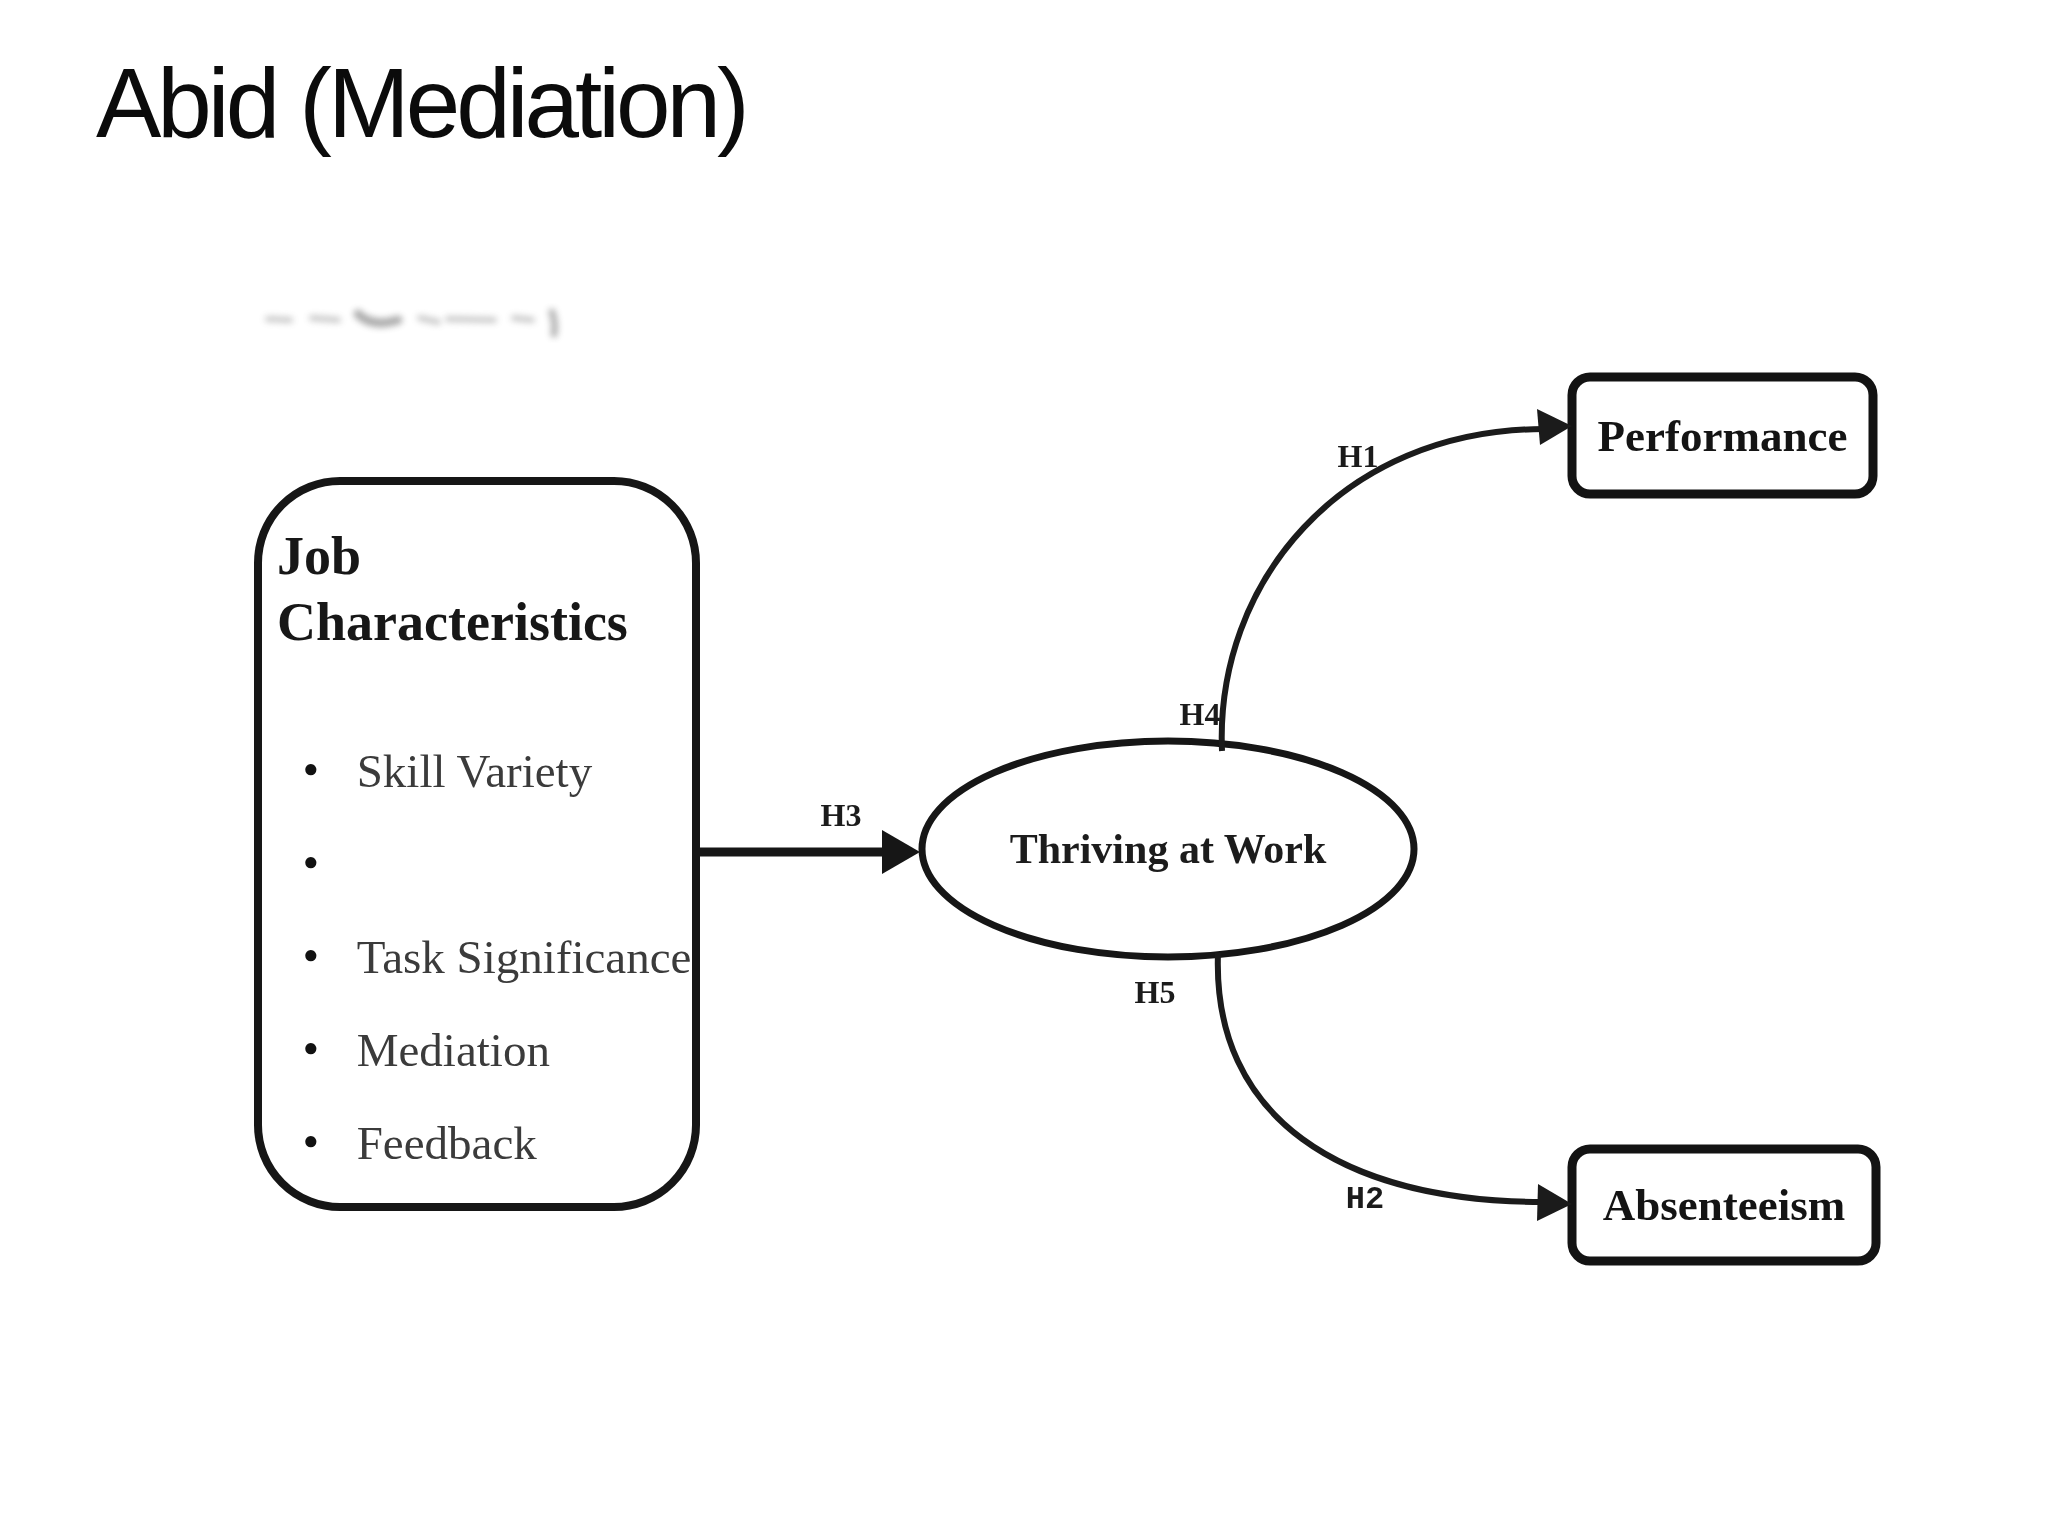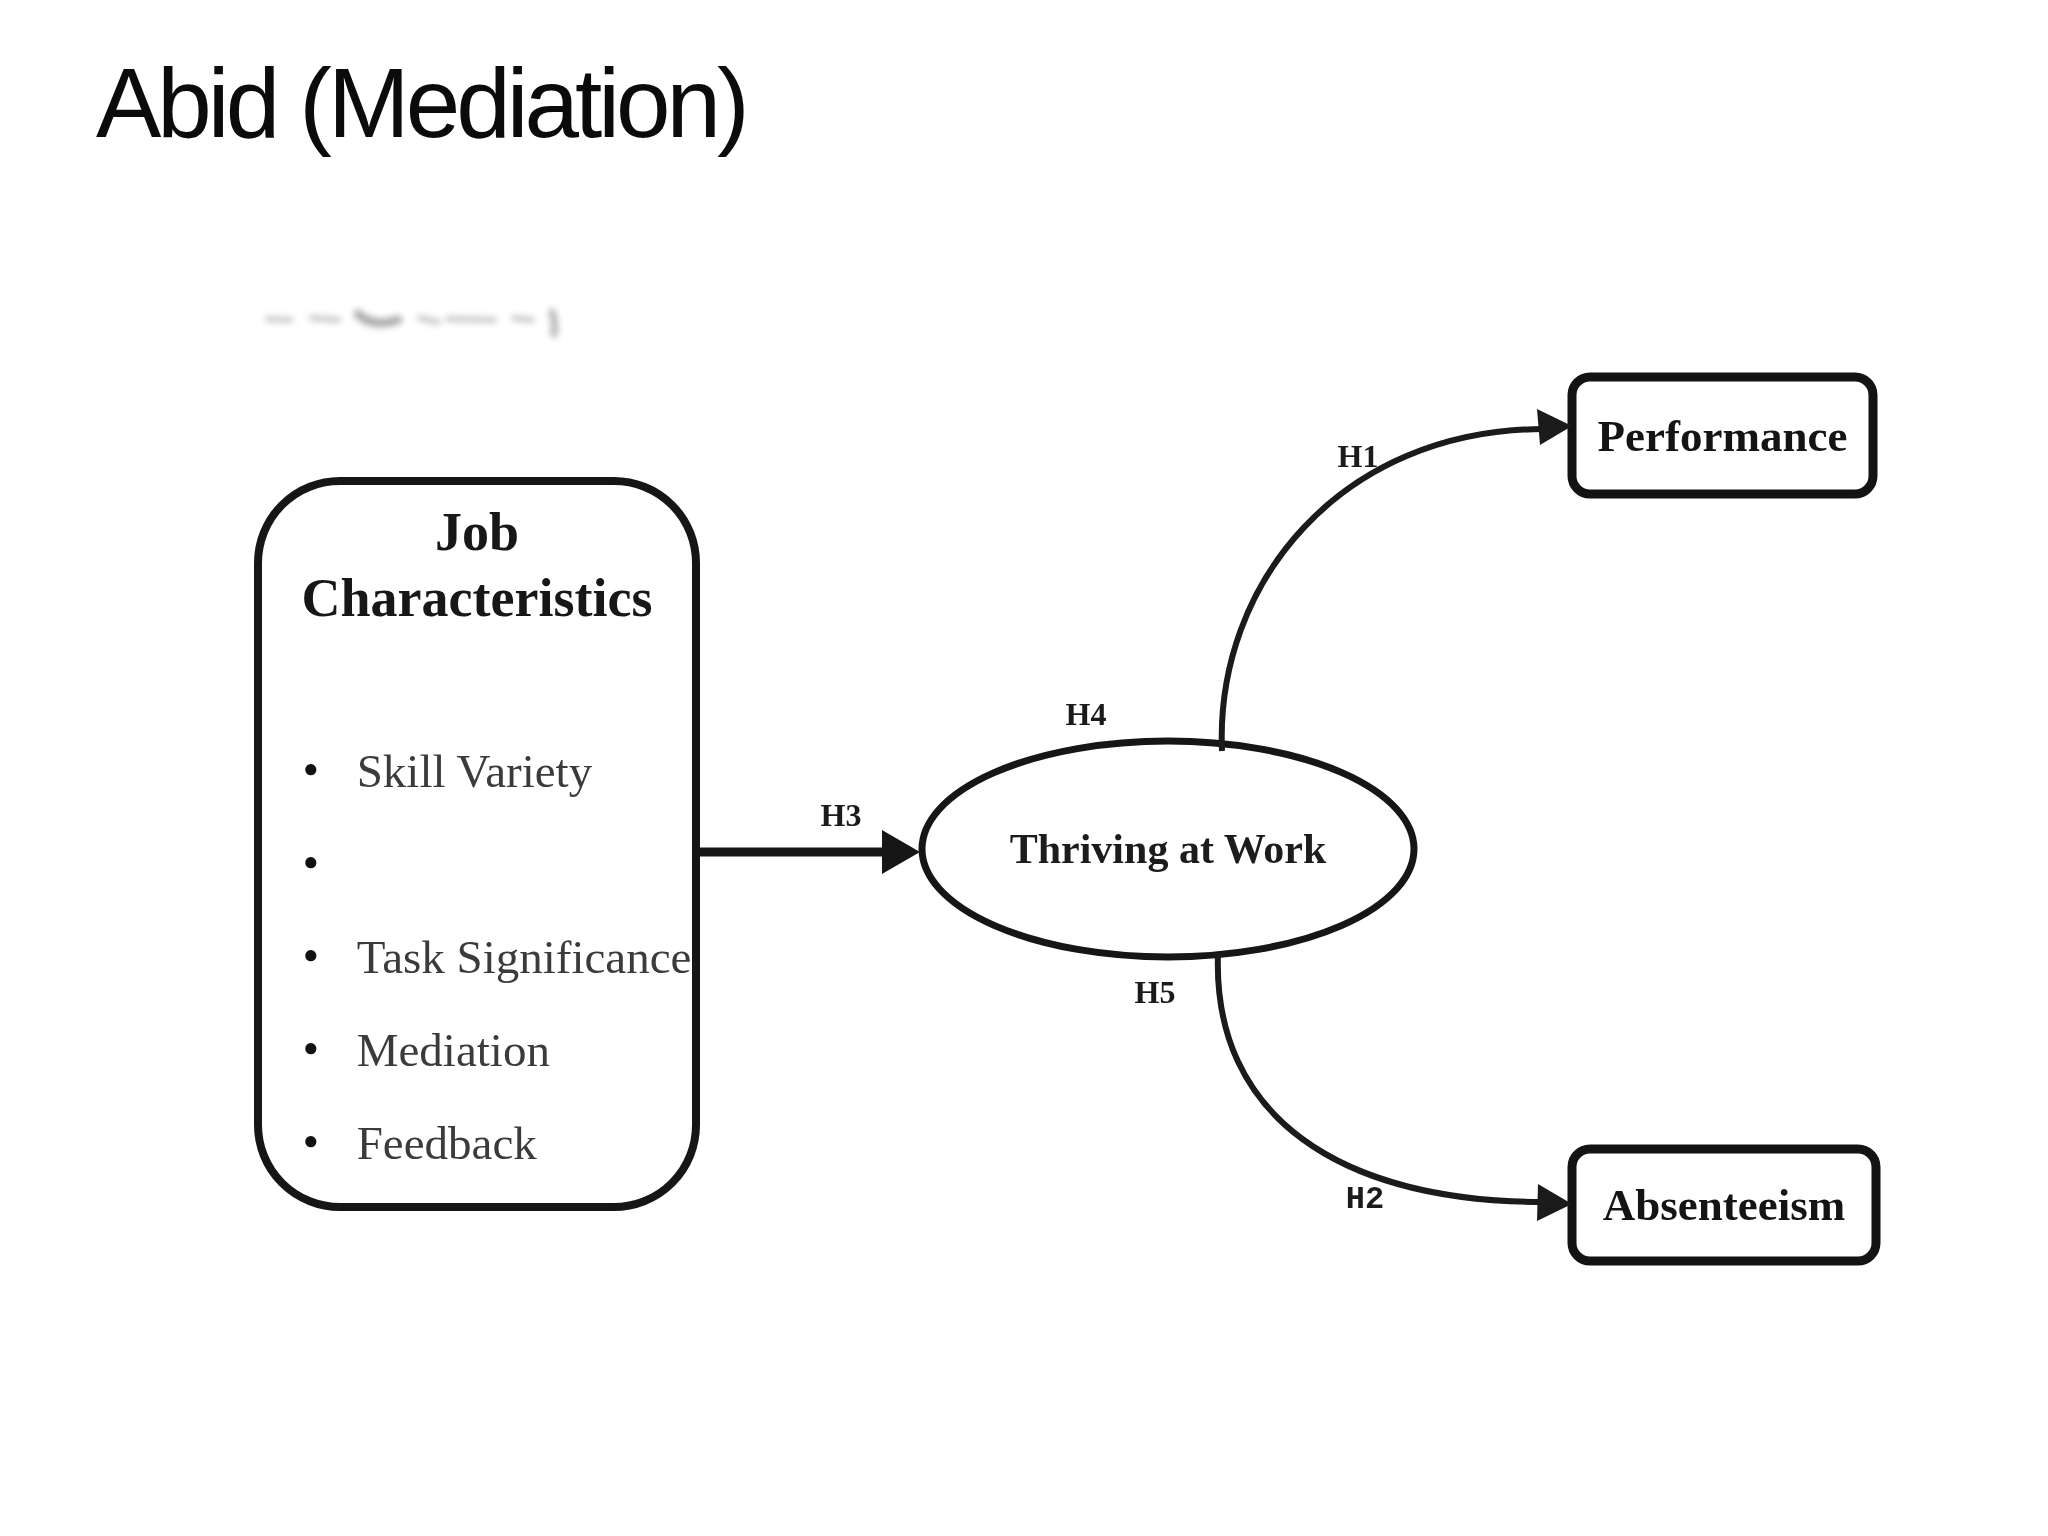--- a/index.html
+++ b/index.html
@@ -31,23 +31,22 @@
     left: 0; top: 0;
     width: 2048px; height: 1536px;
     filter: blur(0.5px);
     color: #1a1a1a;
   }
   .diagram svg { position: absolute; left: 0; top: 0; }
 
   .jobbox-title {
     position: absolute;
     left: 277px;
-    top: 490px;
+    top: 514px;
     width: 400px;
-    text-align: center;
     font-weight: bold;
     font-size: 54px;
     line-height: 66px;
     color: #171717;
   }
   .bullets {
     position: absolute;
     left: 303px;
     top: 715px;
     margin: 0;
@@ -101,21 +100,21 @@
     display: flex;
     align-items: center;
     justify-content: center;
     font-weight: bold;
     font-size: 32px;
     color: #1b1b1b;
   }
   .hyp.h1 { left: 1308px; top: 421px; }
   .hyp.h2 { left: 1315px; top: 1164px; font-family: Liberation Mono, monospace; }
   .hyp.h3 { left: 791px;  top: 780px; }
-  .hyp.h4 { left: 1036px; top: 679px; }
+  .hyp.h4 { left: 1150px; top: 679px; }
   .hyp.h5 { left: 1105px; top: 957px; }
 </style>
 </head>
 <body>
 
 <div class="slide">
 
   <h1 class="title">Abid (Mediation)</h1>
 
   <div class="diagram">

